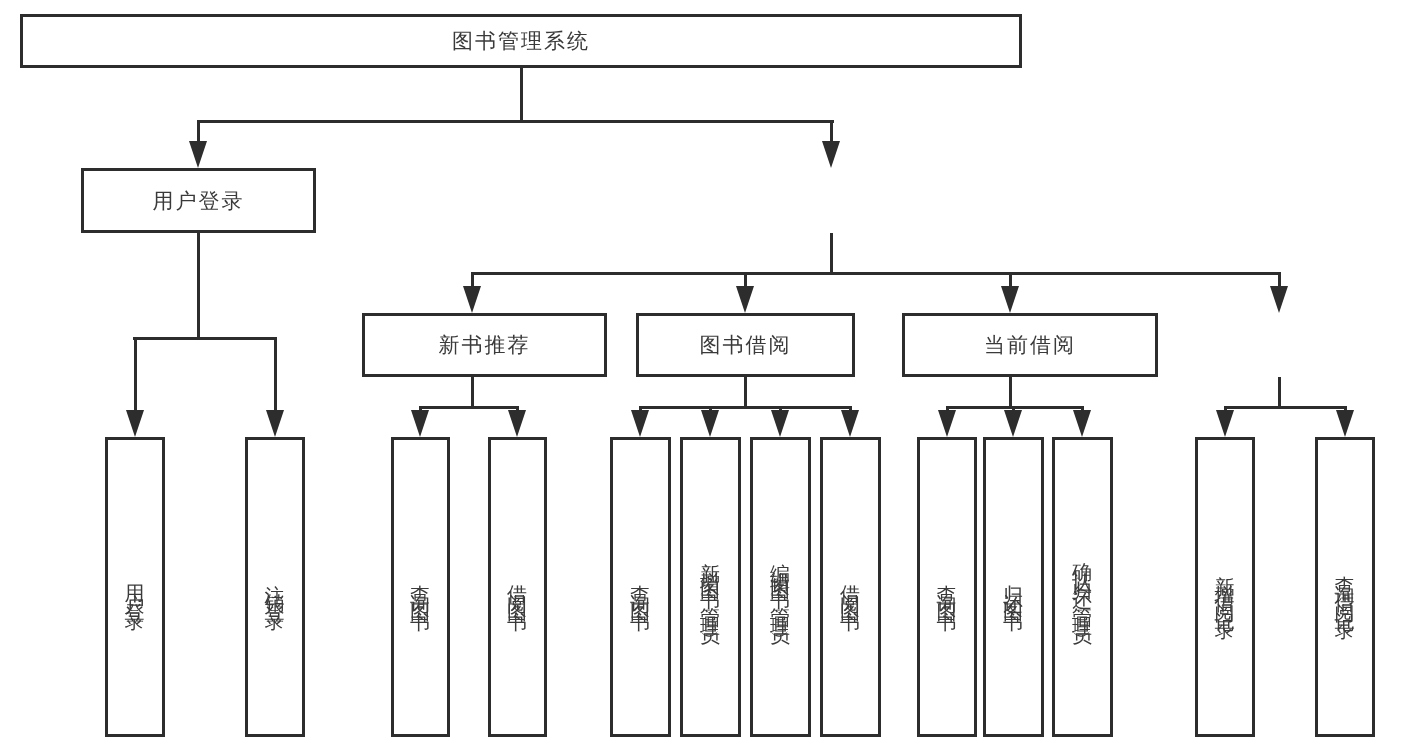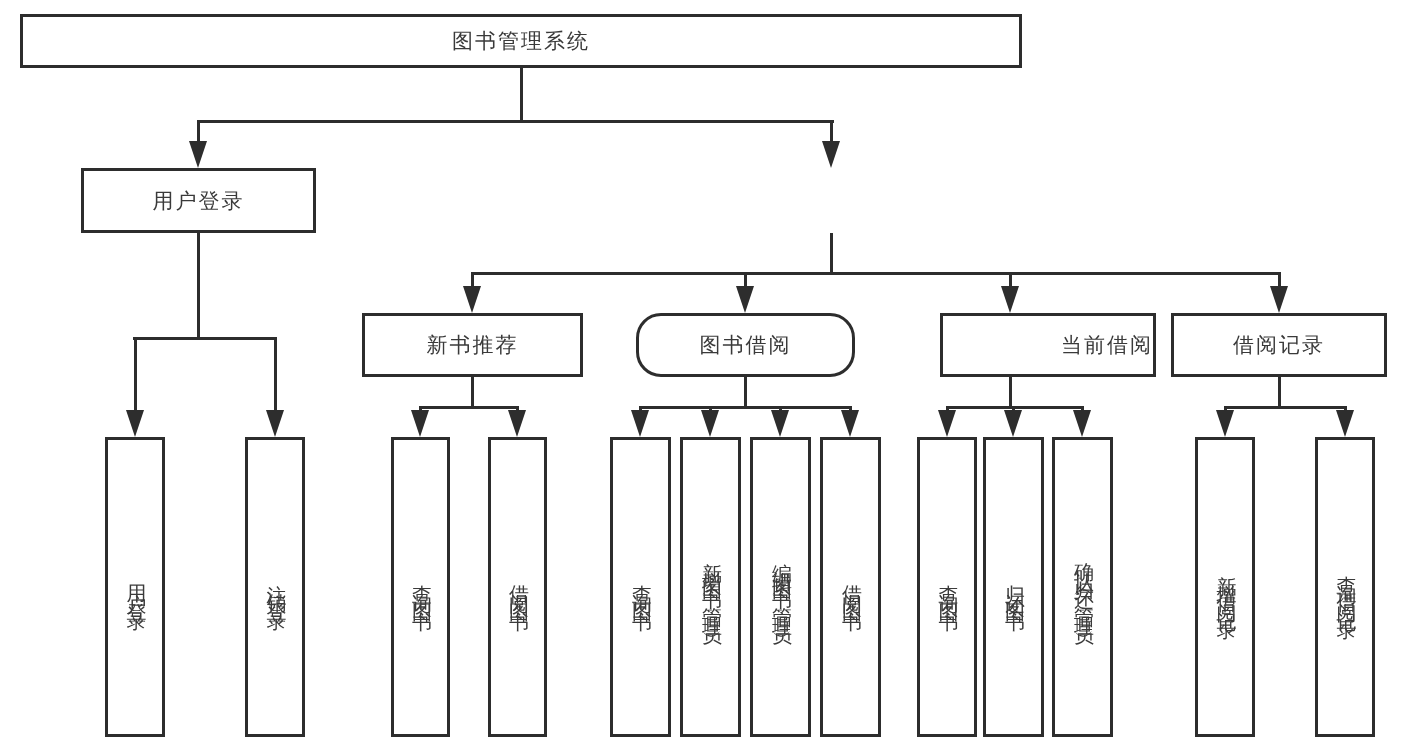--- a/index.html
+++ b/index.html
@@ -1,20 +1,20 @@
 <!DOCTYPE html>
 <html><head>
 <meta charset="utf-8">
 <style>
   * { margin:0; padding:0; box-sizing:border-box; }
   html,body { background:#ffffff; }
   body { font-family:"Liberation Sans","DejaVu Sans",sans-serif; }
   .canvas {
     position:relative; width:1405px; height:747px; background:#ffffff;
-    overflow:hidden; color:#3a3a3a;font-family:Liberation Mono, monospace;
+    overflow:hidden; color:#3a3a3a;
   }
   
   .node {
     position:absolute; border:3px solid #2d2d2d; background:#ffffff;
     display:flex; align-items:center; justify-content:center;
     font-size:21px; letter-spacing:2px; color:#3a3a3a;
   }
   .leaf {
     position:absolute; border:3px solid #2d2d2d; background:#ffffff;
     top:437px; height:300px;
@@ -39,31 +39,28 @@
 <div class="canvas">
 
   <div class="node" style="left:20px; top:14px; width:1002px; height:54px;">
     <span>图书管理系统</span>
   </div>
 
   <div class="node" style="left:81px; top:168px; width:235px; height:65px;">
     <span>用户登录</span>
   </div>
 
-  <div class="node" style="left:362px; top:313px; width:221px; height:64px;">
+  <div class="node" style="left:362px; top:313px; width:245px; height:64px;">
     <span>新书推荐</span>
   </div>
-  <div class="node" style="left:636px; top:313px; width:219px; height:64px;border-radius:25px;">
+  <div class="node" style="left:636px; top:313px; width:219px; height:64px;">
     <span>图书借阅</span>
   </div>
-  <div class="node" style="left:940px; top:313px; width:216px; height:64px;justify-content:flex-end;">
+  <div class="node" style="left:902px; top:313px; width:256px; height:64px;">
     <span>当前借阅</span>
-  </div>
-  <div class="node" style="left:1171px; top:313px; width:216px; height:64px;">
-    <span>借阅记录</span>
   </div>
 
   <div class="leaf" style="left:105px; width:60px;">
     <span>用户登录</span>
   </div>
   <div class="leaf" style="left:245px; width:60px;">
     <span>注销登录</span>
   </div>
 
   <div class="leaf" style="left:391px; width:59px;">

